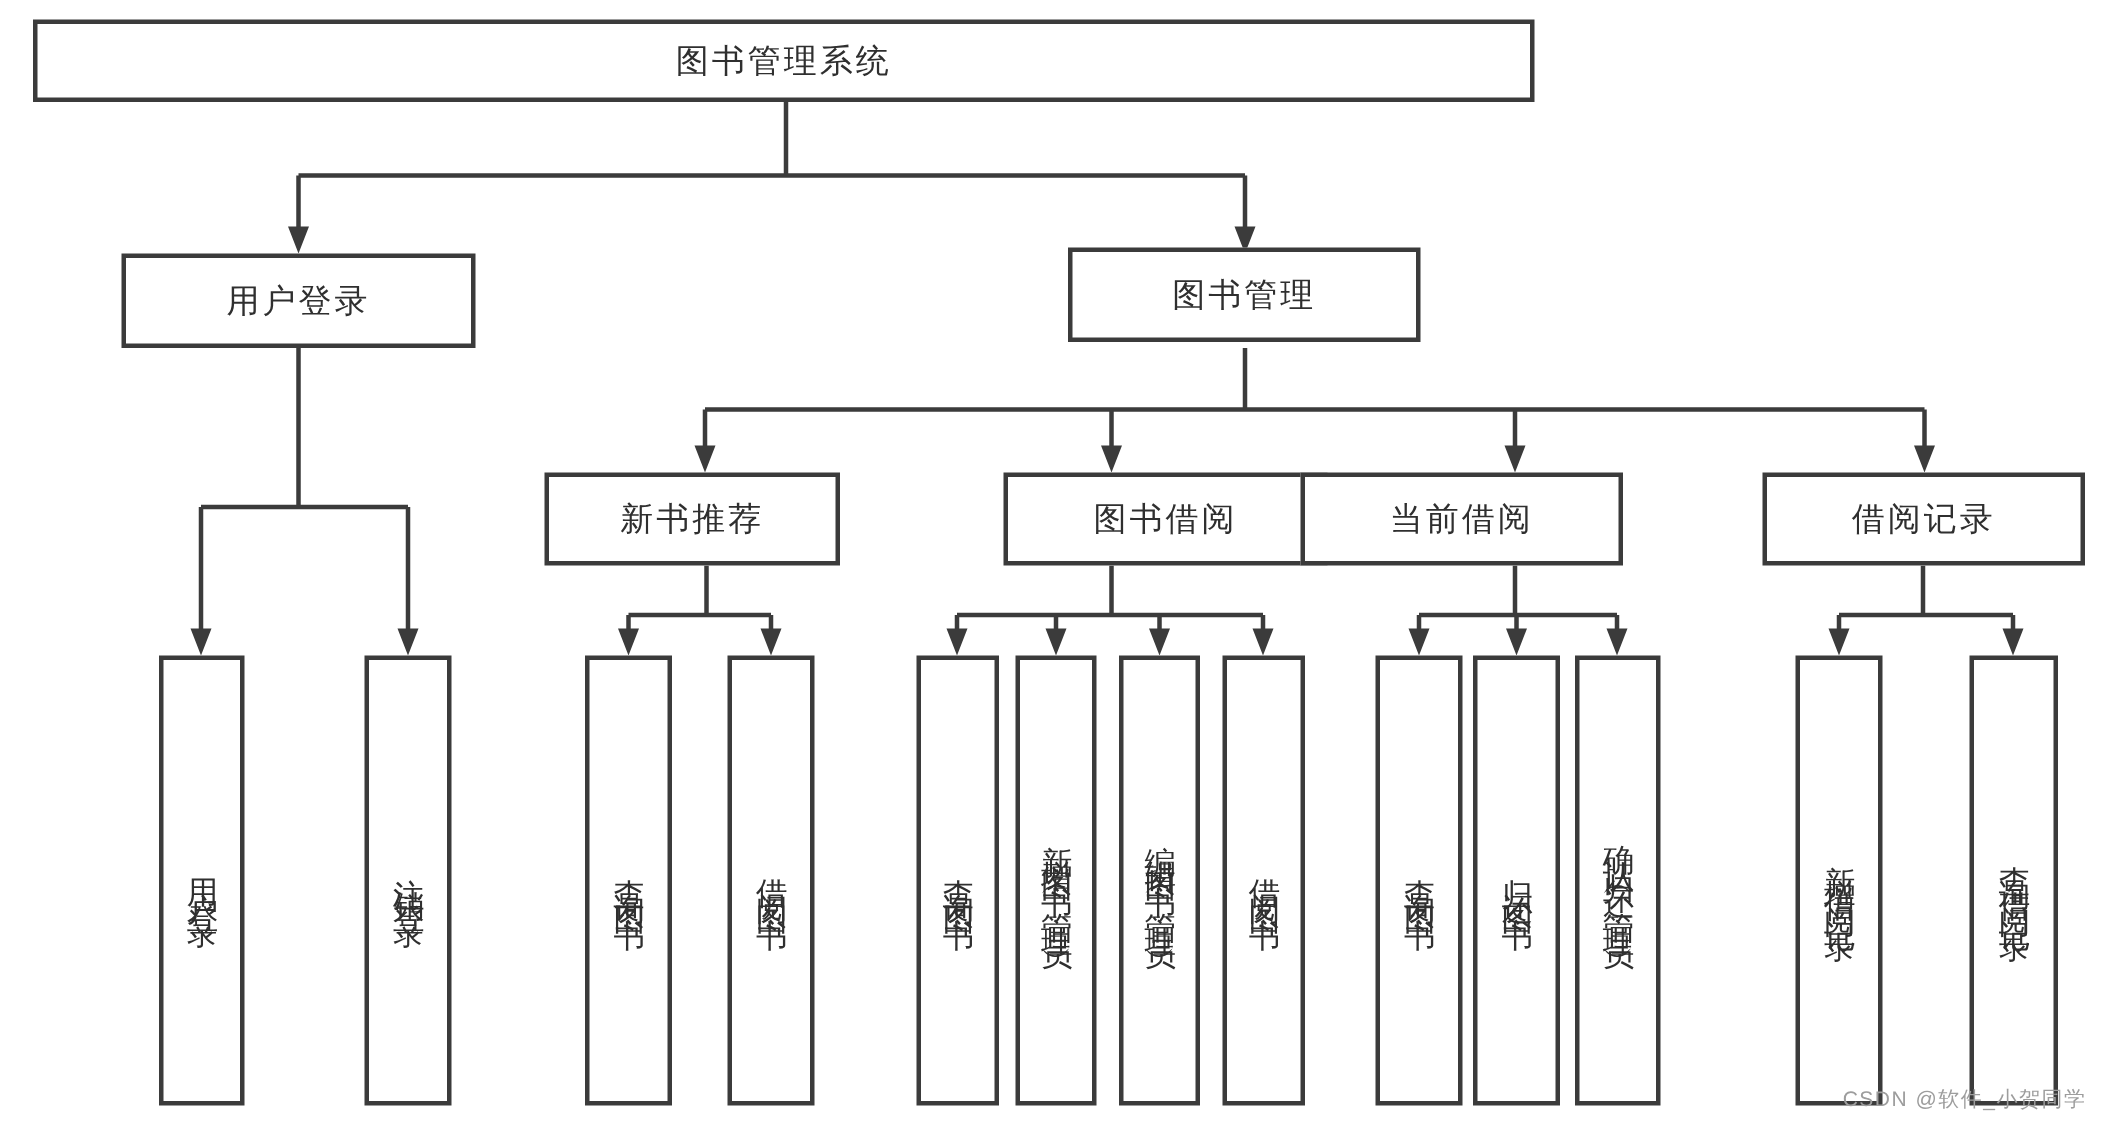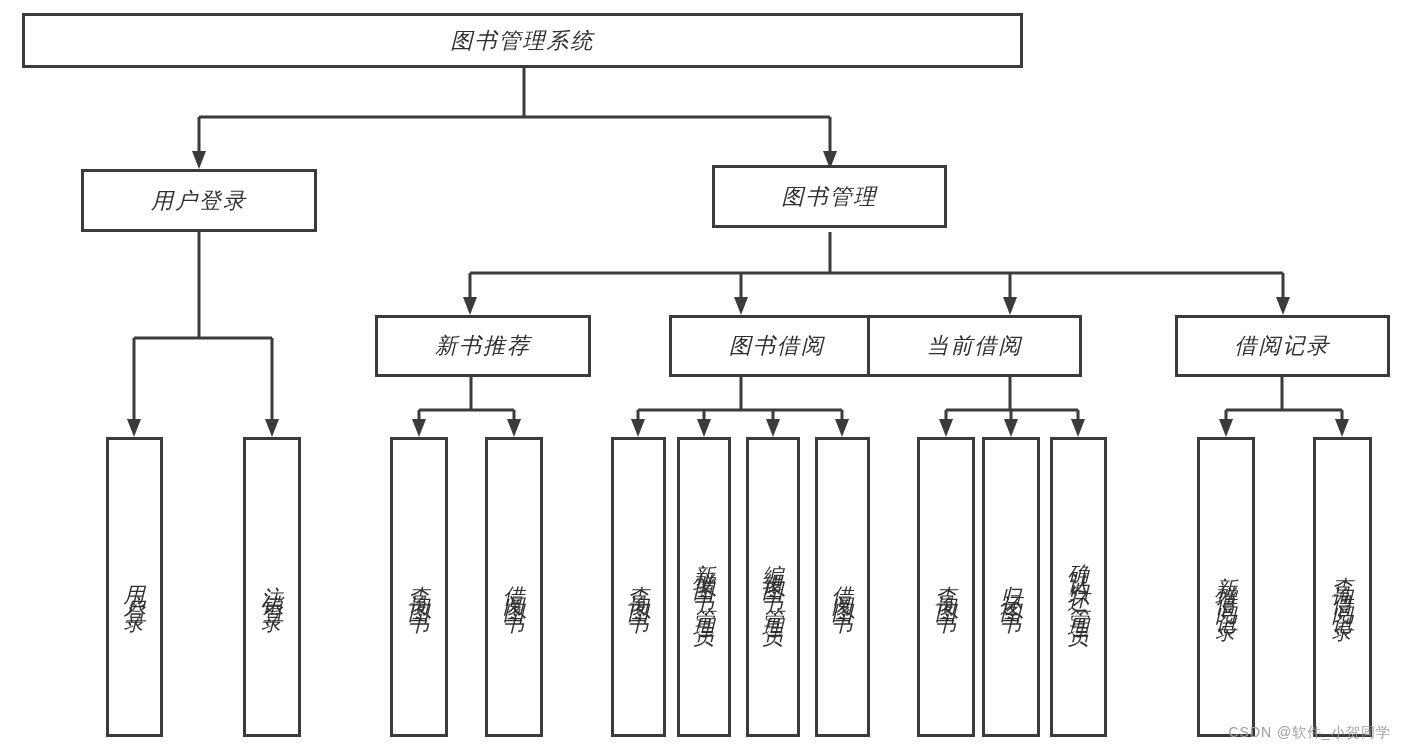--- a/index.html
+++ b/index.html
@@ -31,21 +31,20 @@
     stroke: none;
   }
   .box {
     position: absolute;
     box-sizing: border-box;
     border: 3px solid var(--line-color, #3b3b3b);
     background: #ffffff;
     display: flex;
     align-items: center;
     justify-content: center;
-    font-style: italic;
   }
   .hbox {
     font-size: 22px;
     letter-spacing: 2px;
     white-space: nowrap;
   }
   .vtext {
     writing-mode: vertical-rl;
     text-orientation: mixed;
     font-size: 21px;
@@ -86,21 +85,21 @@
          M939 419 L953 419 L946 437 Z M1004 419 L1018 419 L1011 437 Z
          M1071 419 L1085 419 L1078 437 Z M1219 419 L1233 419 L1226 437 Z
          M1335 419 L1349 419 L1342 437 Z"></path>
   </svg>
 
   <div class="box hbox" style="left:22px; top:13px; width:1001px; height:55px;">图书管理系统</div>
 
   <div class="box hbox" style="left:81px; top:169px; width:236px; height:63px;">用户登录</div>
   <div class="box hbox" style="left:712px; top:165px; width:235px; height:63px;">图书管理</div>
 
-  <div class="box hbox" style="left:363px; top:315px; width:216px; height:62px;margin-left:12px;">新书推荐</div>
+  <div class="box hbox" style="left:363px; top:315px; width:197px; height:62px;">新书推荐</div>
   <div class="box hbox" style="left:669px; top:315px; width:216px; height:62px;">图书借阅</div>
   <div class="box hbox" style="left:867px; top:315px; width:215px; height:62px;">当前借阅</div>
   <div class="box hbox" style="left:1175px; top:315px; width:215px; height:62px;">借阅记录</div>
 
   <div class="box" style="left:106px; top:437px; width:57px; height:300px;">
     <span class="vtext">用户登录</span>
   </div>
   <div class="box" style="left:243px; top:437px; width:58px; height:300px;">
     <span class="vtext">注销登录</span>
   </div>

